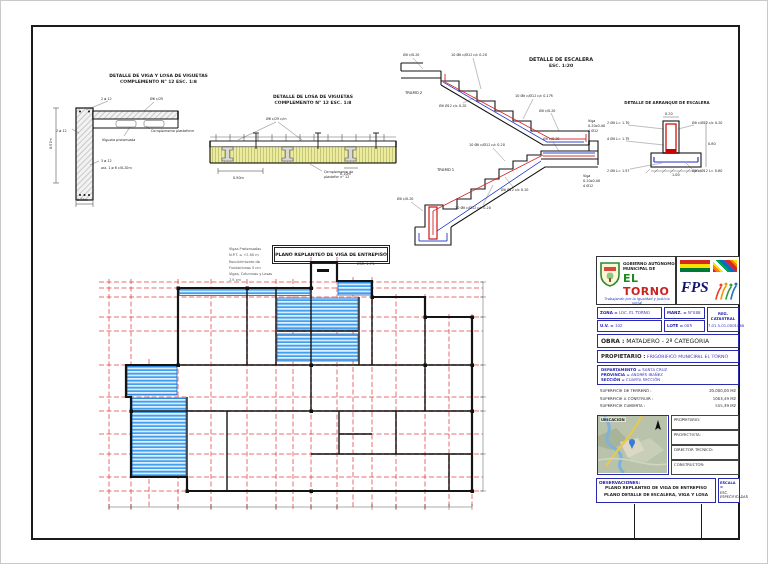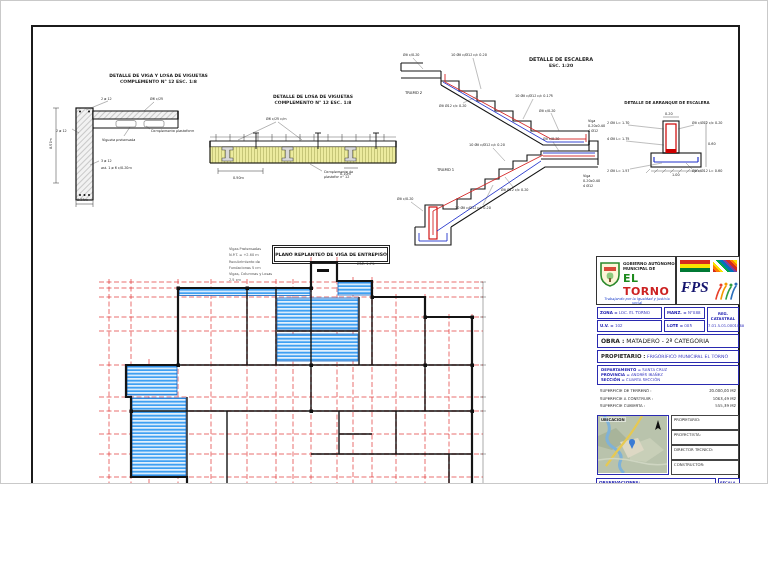--- a/index.html
+++ b/index.html
@@ -1,16 +1,16 @@
 <!DOCTYPE html>
 <html><head>
 <meta charset="utf-8">
 <style>
   html,body{margin:0;padding:0;background:#fff;}
-  .page{position:relative;width:768px;height:484px;background:#ffffff;overflow:hidden;
+  .page{position:relative;width:768px;height:564px;background:#ffffff;overflow:hidden;
         font-family:"DejaVu Sans", sans-serif;box-sizing:border-box;border:1px solid #c9c9c9;}
   .abs{position:absolute;}
   .frame{position:absolute;left:30px;top:24px;width:709px;height:515px;border:2px solid #1b1b1b;box-sizing:border-box;}
   .dtitle{position:absolute;text-align:center;color:#222;font-weight:bold;line-height:1.35;}
   .f5{font-size:5px;} .f45{font-size:4.5px;} .f4{font-size:4px;} .f36{font-size:3.6px;}
   svg text{font-family:"DejaVu Sans", sans-serif;fill:#222;}
   .s34{font-size:3.4px;} .s38{font-size:3.8px;}
   
   .tb{position:absolute;left:595px;top:255px;width:144px;height:248px;}
   .box{position:absolute;box-sizing:border-box;border:1px solid #2a2ab0;background:#fff;}

